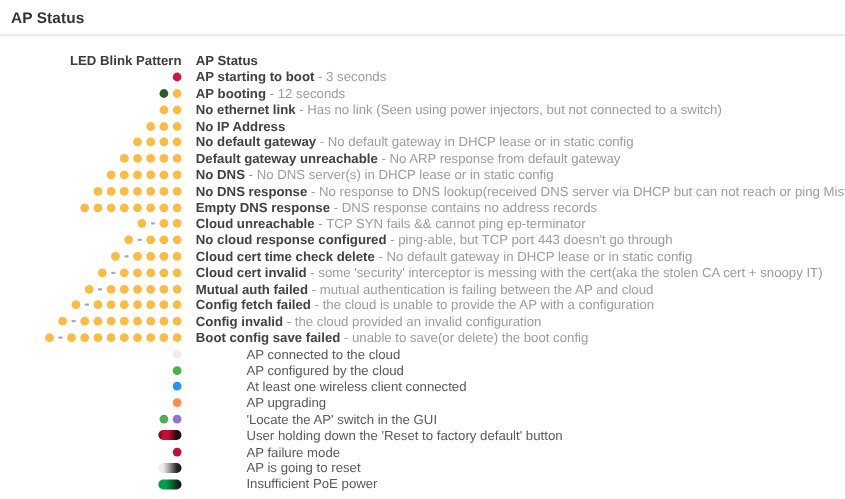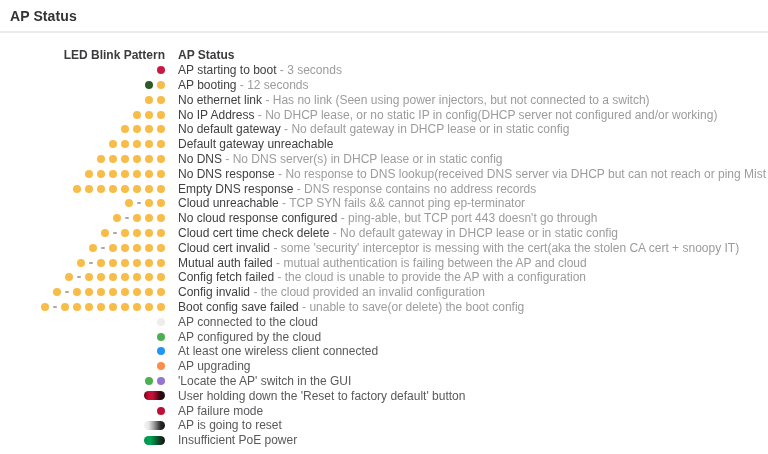--- a/index.html
+++ b/index.html
@@ -47,22 +47,22 @@
   }
   .hdr .pattern-cell {
     font-size: 12px;
     font-weight: bold;
     color: #3b3b3e;
   }
   .hdr .status-cell {
     font-weight: bold;
     color: #3b3b3e;
   }
-  .lbl-bold { font-weight: normal; color: #414144; }
-  .lbl-plain { font-weight: normal; color: #59595c; }
+  .lbl-bold { font-weight: bold; color: #414144; }
+  .lbl-plain { font-weight: normal; color: #59595c; margin-left: 46px; }
   .desc { color: #9c9c9e; }
   .dot {
     width: 8px; height: 8px;
     border-radius: 50%;
     margin-left: 4px;
     flex: 0 0 8px;
   }
   .dash {
     width: 4px; height: 2px;
     border-radius: 1px;
@@ -122,21 +122,20 @@
         </div>
       </div>
       <div class="row">
         <div class="pattern-cell">
           <span class="dot" style="background: rgb(248, 188, 73);"></span>
           <span class="dot" style="background: rgb(248, 188, 73);"></span>
           <span class="dot" style="background: rgb(248, 188, 73);"></span>
         </div>
         <div class="status-cell">
           <span class="lbl-bold">No IP Address</span>
-          <span class="desc">&nbsp;- No DHCP lease, or no static IP in config(DHCP server not configured and/or working)</span>
         </div>
       </div>
       <div class="row">
         <div class="pattern-cell">
           <span class="dot" style="background: rgb(248, 188, 73);"></span>
           <span class="dot" style="background: rgb(248, 188, 73);"></span>
           <span class="dot" style="background: rgb(248, 188, 73);"></span>
           <span class="dot" style="background: rgb(248, 188, 73);"></span>
         </div>
         <div class="status-cell">
@@ -147,20 +146,21 @@
       <div class="row">
         <div class="pattern-cell">
           <span class="dot" style="background: rgb(248, 188, 73);"></span>
           <span class="dot" style="background: rgb(248, 188, 73);"></span>
           <span class="dot" style="background: rgb(248, 188, 73);"></span>
           <span class="dot" style="background: rgb(248, 188, 73);"></span>
           <span class="dot" style="background: rgb(248, 188, 73);"></span>
         </div>
         <div class="status-cell">
           <span class="lbl-bold">Default gateway unreachable</span>
+          <span class="desc">&nbsp;- No ARP response from default gateway</span>
         </div>
       </div>
       <div class="row">
         <div class="pattern-cell">
           <span class="dot" style="background: rgb(248, 188, 73);"></span>
           <span class="dot" style="background: rgb(248, 188, 73);"></span>
           <span class="dot" style="background: rgb(248, 188, 73);"></span>
           <span class="dot" style="background: rgb(248, 188, 73);"></span>
           <span class="dot" style="background: rgb(248, 188, 73);"></span>
           <span class="dot" style="background: rgb(248, 188, 73);"></span>

